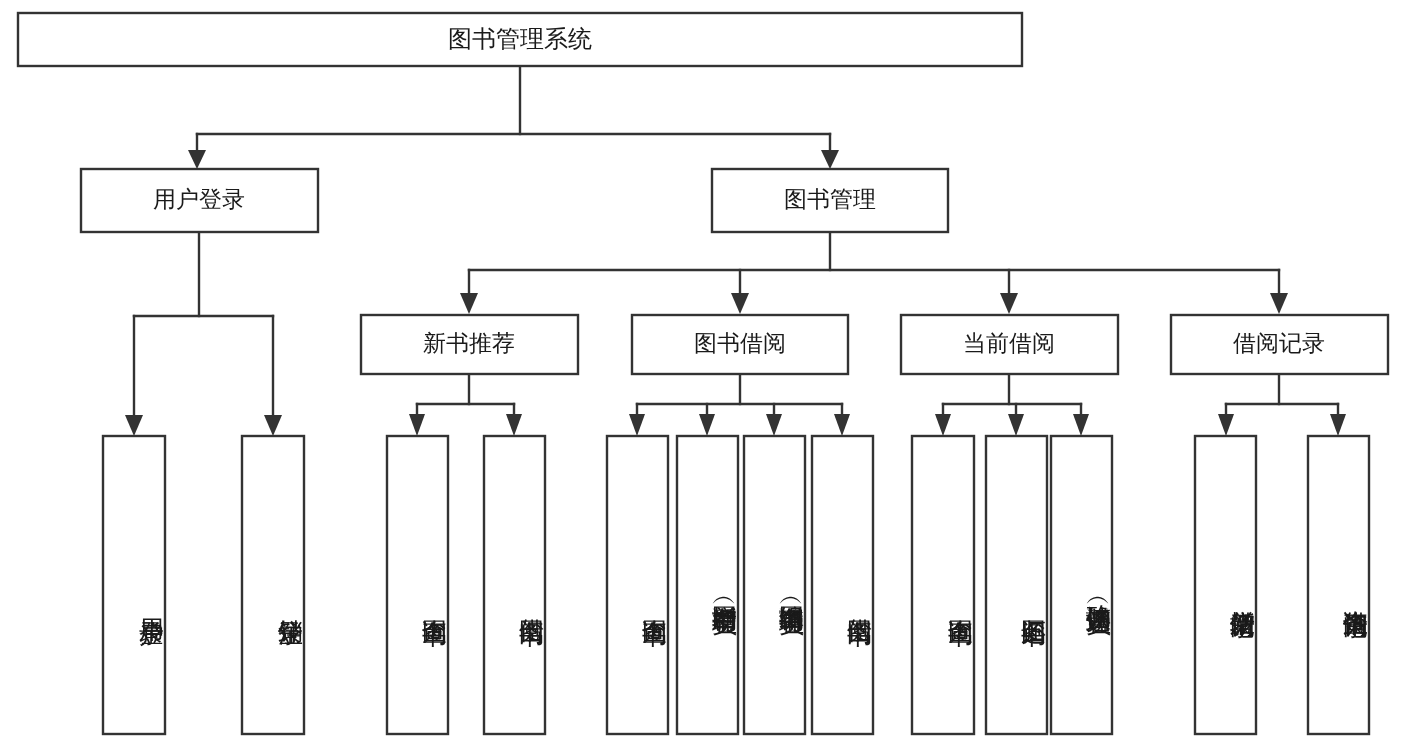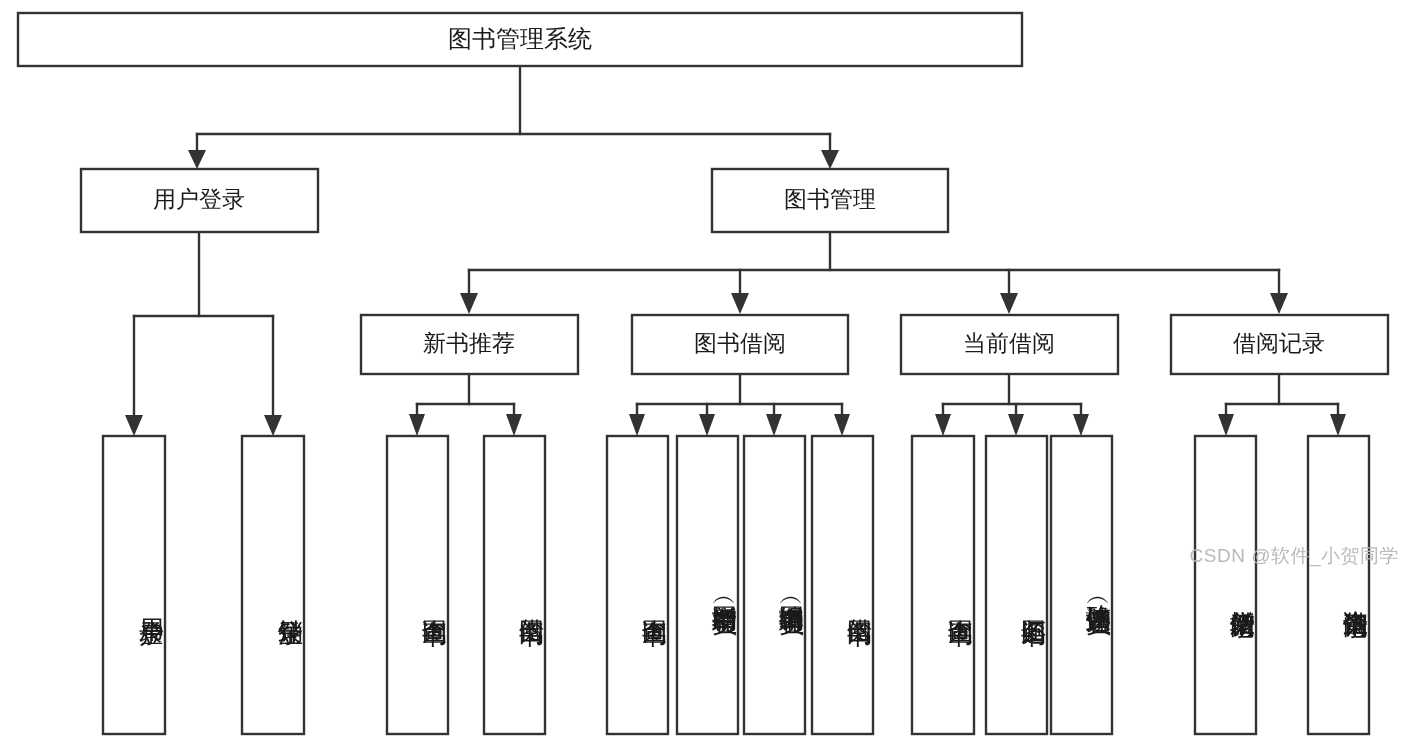--- a/index.html
+++ b/index.html
@@ -217,14 +217,13 @@
   <div class="vlabel" style="left:744px; top:444px; width:61px; height:290px;">编辑图书（管理员）</div>
   <div class="vlabel" style="left:812px; top:468px; width:61px; height:266px;">借阅图书</div>
 
   <div class="vlabel" style="left:912px; top:468px; width:62px; height:266px;">查询图书</div>
   <div class="vlabel" style="left:986px; top:468px; width:61px; height:266px;">归还图书</div>
   <div class="vlabel" style="left:1051px; top:444px; width:61px; height:290px;">确认归还（管理员）</div>
 
   <div class="vlabel" style="left:1195px; top:452px; width:61px; height:282px;">新增借阅记录</div>
   <div class="vlabel" style="left:1308px; top:452px; width:61px; height:282px;">查询借阅记录</div>
 
-  <div id="watermark">CSDN @软件_小贺同学</div>
 </div>
 
 </body></html>

